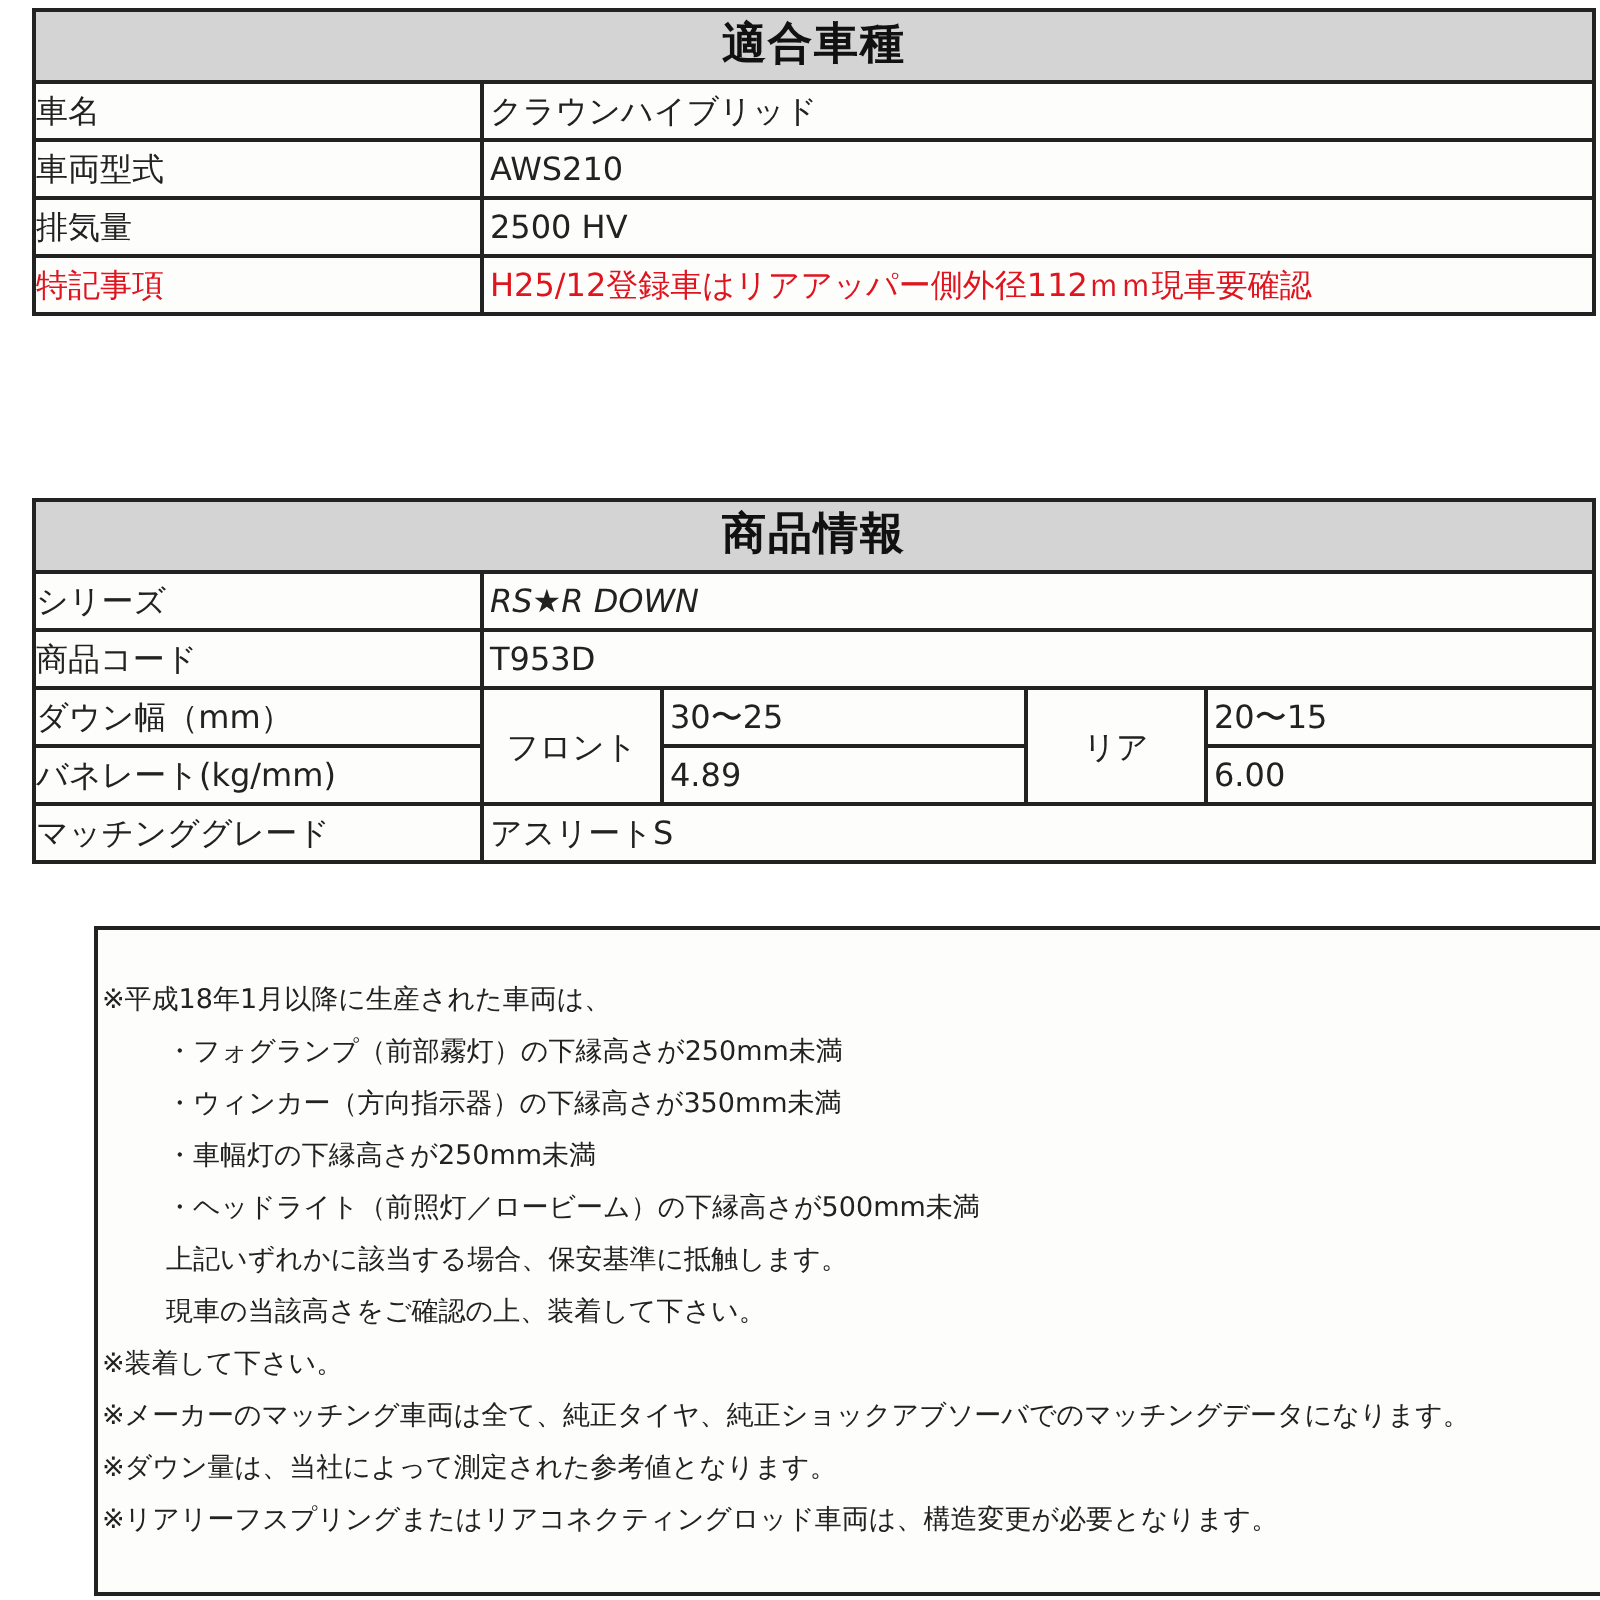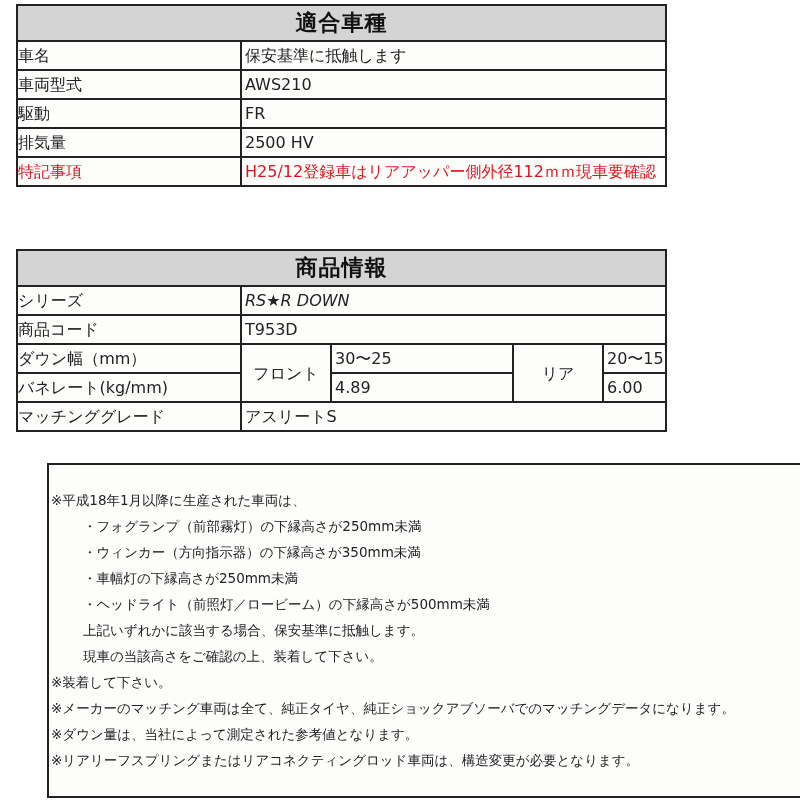--- a/index.html
+++ b/index.html
@@ -1,18 +1,18 @@
 <!DOCTYPE html>
 <html><head>
   <meta charset="utf-8">
   <style>
     html, body { margin: 0; padding: 0; background: #ffffff; }
     body { width: 800px; height: 800px; position: relative; overflow: hidden;
            font-family: "DejaVu Sans", "Liberation Sans", sans-serif; color: #222; }
-    table.spec { position: absolute; left: 16px; width: 651px; border-collapse: collapse;
+    table.spec { position: absolute; left: 16px; width: 782px; border-collapse: collapse;
                  table-layout: fixed; background: #fdfefc; }
     table.spec td, table.spec th { border: 2px solid #222; padding: 0; font-weight: normal;
                  font-size: 16px; height: 27px; line-height: 27px; overflow: hidden; white-space: nowrap; }
     table.spec th.head { background: #d4d4d4; font-size: 22px; font-weight: bold; height: 34px;
                  line-height: 34px; text-align: center; letter-spacing: 1px; color: #111; }
     td.label { }
     td.val { text-align: left; padding-left: 3px !important; }
     td.center { text-align: center; }
     .red { color: #e0141e; }
     .red-bold { color: #e0141e; font-weight: bold; }
@@ -32,29 +32,25 @@
   <colgroup>
       <col style="width:224px">
       <col>
     </colgroup>
   <tbody>
       <tr>
     <th class="head" colspan="2">適合車種</th>
   </tr>
   <tr>
     <td class="label">車名</td>
-    <td class="val">保安基準に抵触します</td>
+    <td class="val">クラウンハイブリッド</td>
   </tr>
   <tr>
     <td class="label">車両型式</td>
     <td class="val">AWS210</td>
-  </tr>
-  <tr>
-    <td class="label">駆動</td>
-    <td class="val">FR</td>
   </tr>
   <tr>
     <td class="label">排気量</td>
     <td class="val">2500 HV</td>
   </tr>
   <tr>
     <td class="label red-bold">特記事項</td>
     <td class="val red">H25/12登録車はリアアッパー側外径112ｍｍ現車要確認</td>
   </tr>
 </tbody>

